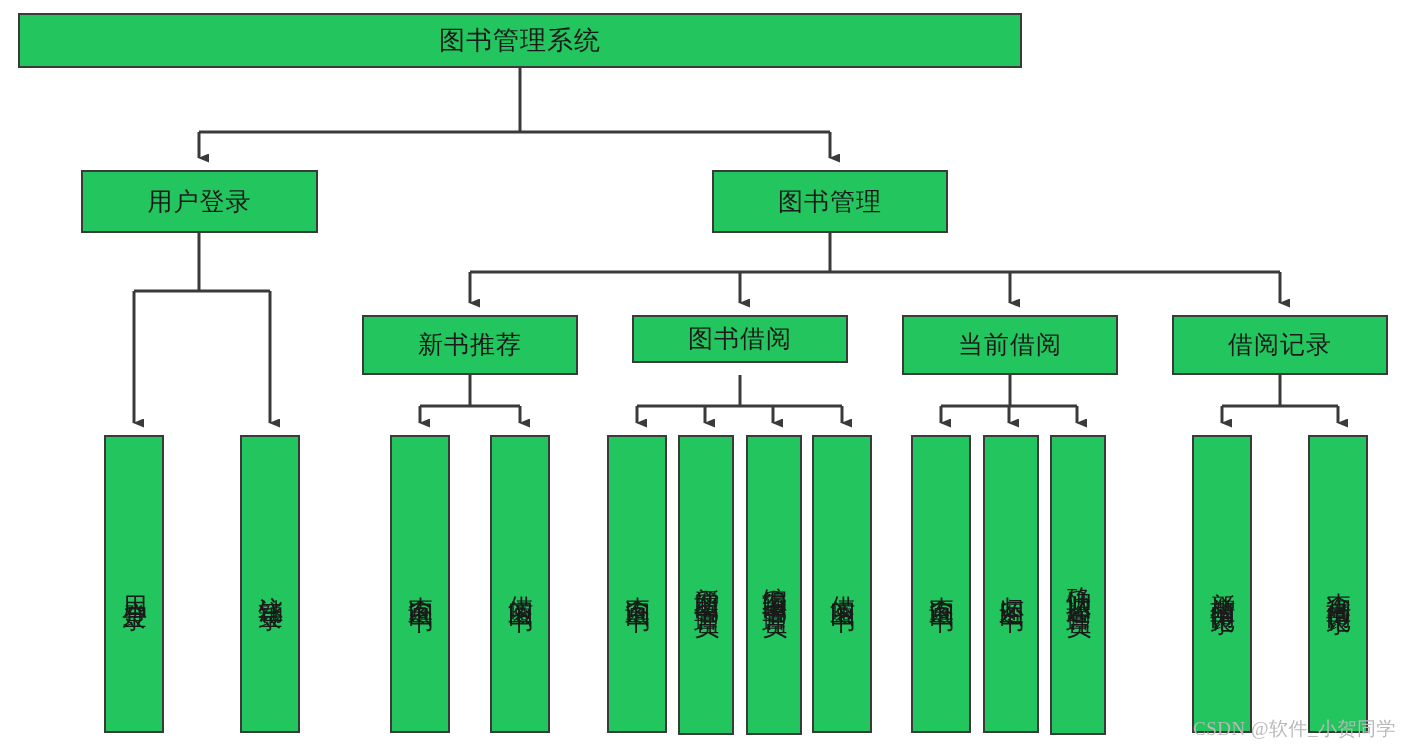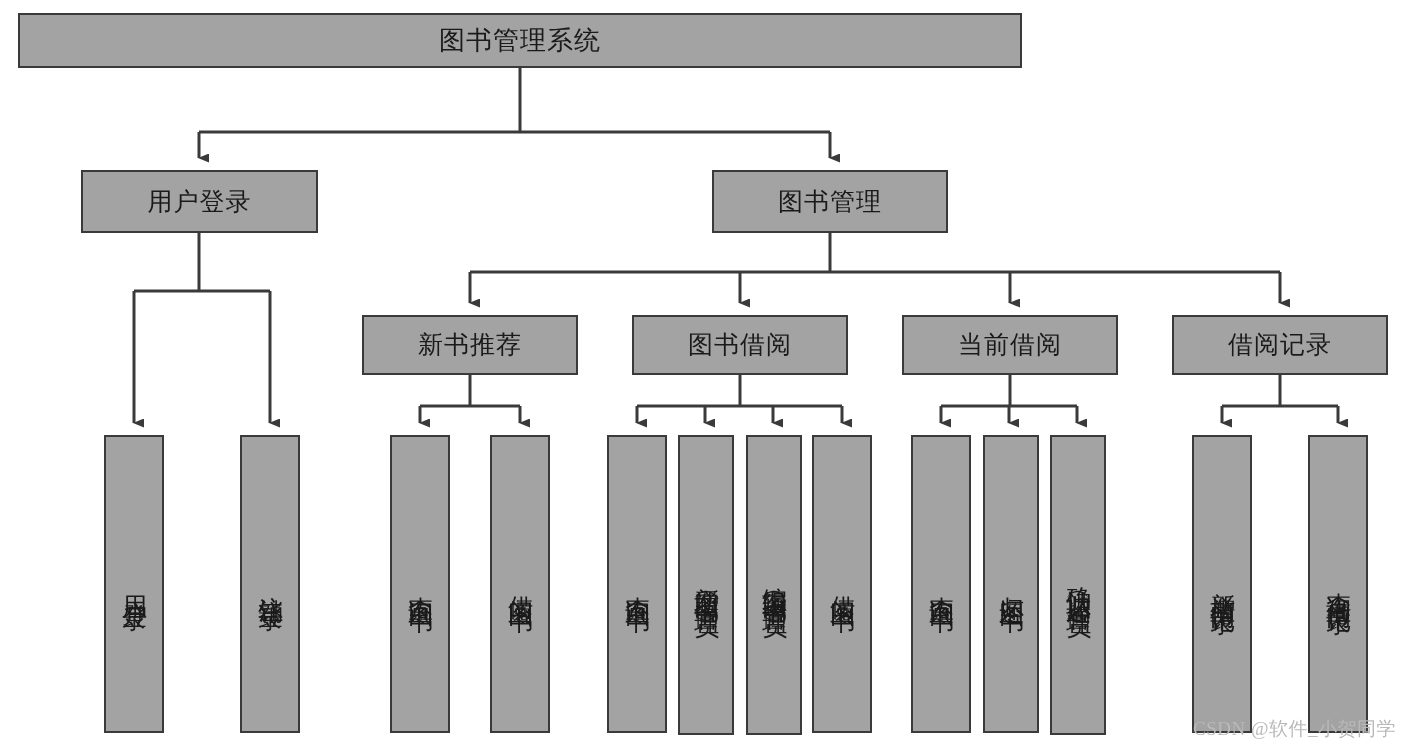--- a/index.html
+++ b/index.html
@@ -22,21 +22,21 @@
     position: absolute;
     left: 0;
     top: 0;
     width: 1405px;
     height: 747px;
     pointer-events: none;
   }
   .node {
     position: absolute;
     box-sizing: border-box;
-    background: #a3a3a3;
+    background: #22c55e;
     border: 2px solid #3a3a3a;
     display: flex;
     align-items: center;
     justify-content: center;
     color: #1a1a1a;
     z-index: 2;
   }
   .node .label {
     display: block;
     text-align: center;
@@ -139,21 +139,21 @@
   <div class="node horiz" style="left:81px; top:170px; width:237px; height:63px;">
     <span class="label">用户登录</span>
   </div>
   <div class="node horiz" style="left:712px; top:170px; width:236px; height:63px;">
     <span class="label">图书管理</span>
   </div>
 
   <div class="node horiz" style="left:362px; top:315px; width:216px; height:60px;">
     <span class="label">新书推荐</span>
   </div>
-  <div class="node horiz" style="left:632px; top:315px; width:216px; height:60px;">
+  <div class="node horiz" style="left:632px; top:315px; width:216px; height:48px;">
     <span class="label">图书借阅</span>
   </div>
   <div class="node horiz" style="left:902px; top:315px; width:216px; height:60px;">
     <span class="label">当前借阅</span>
   </div>
   <div class="node horiz" style="left:1172px; top:315px; width:216px; height:60px;">
     <span class="label">借阅记录</span>
   </div>
 
   <div class="node vert" style="left:104px; top:435px; width:60px; height:298px;">

